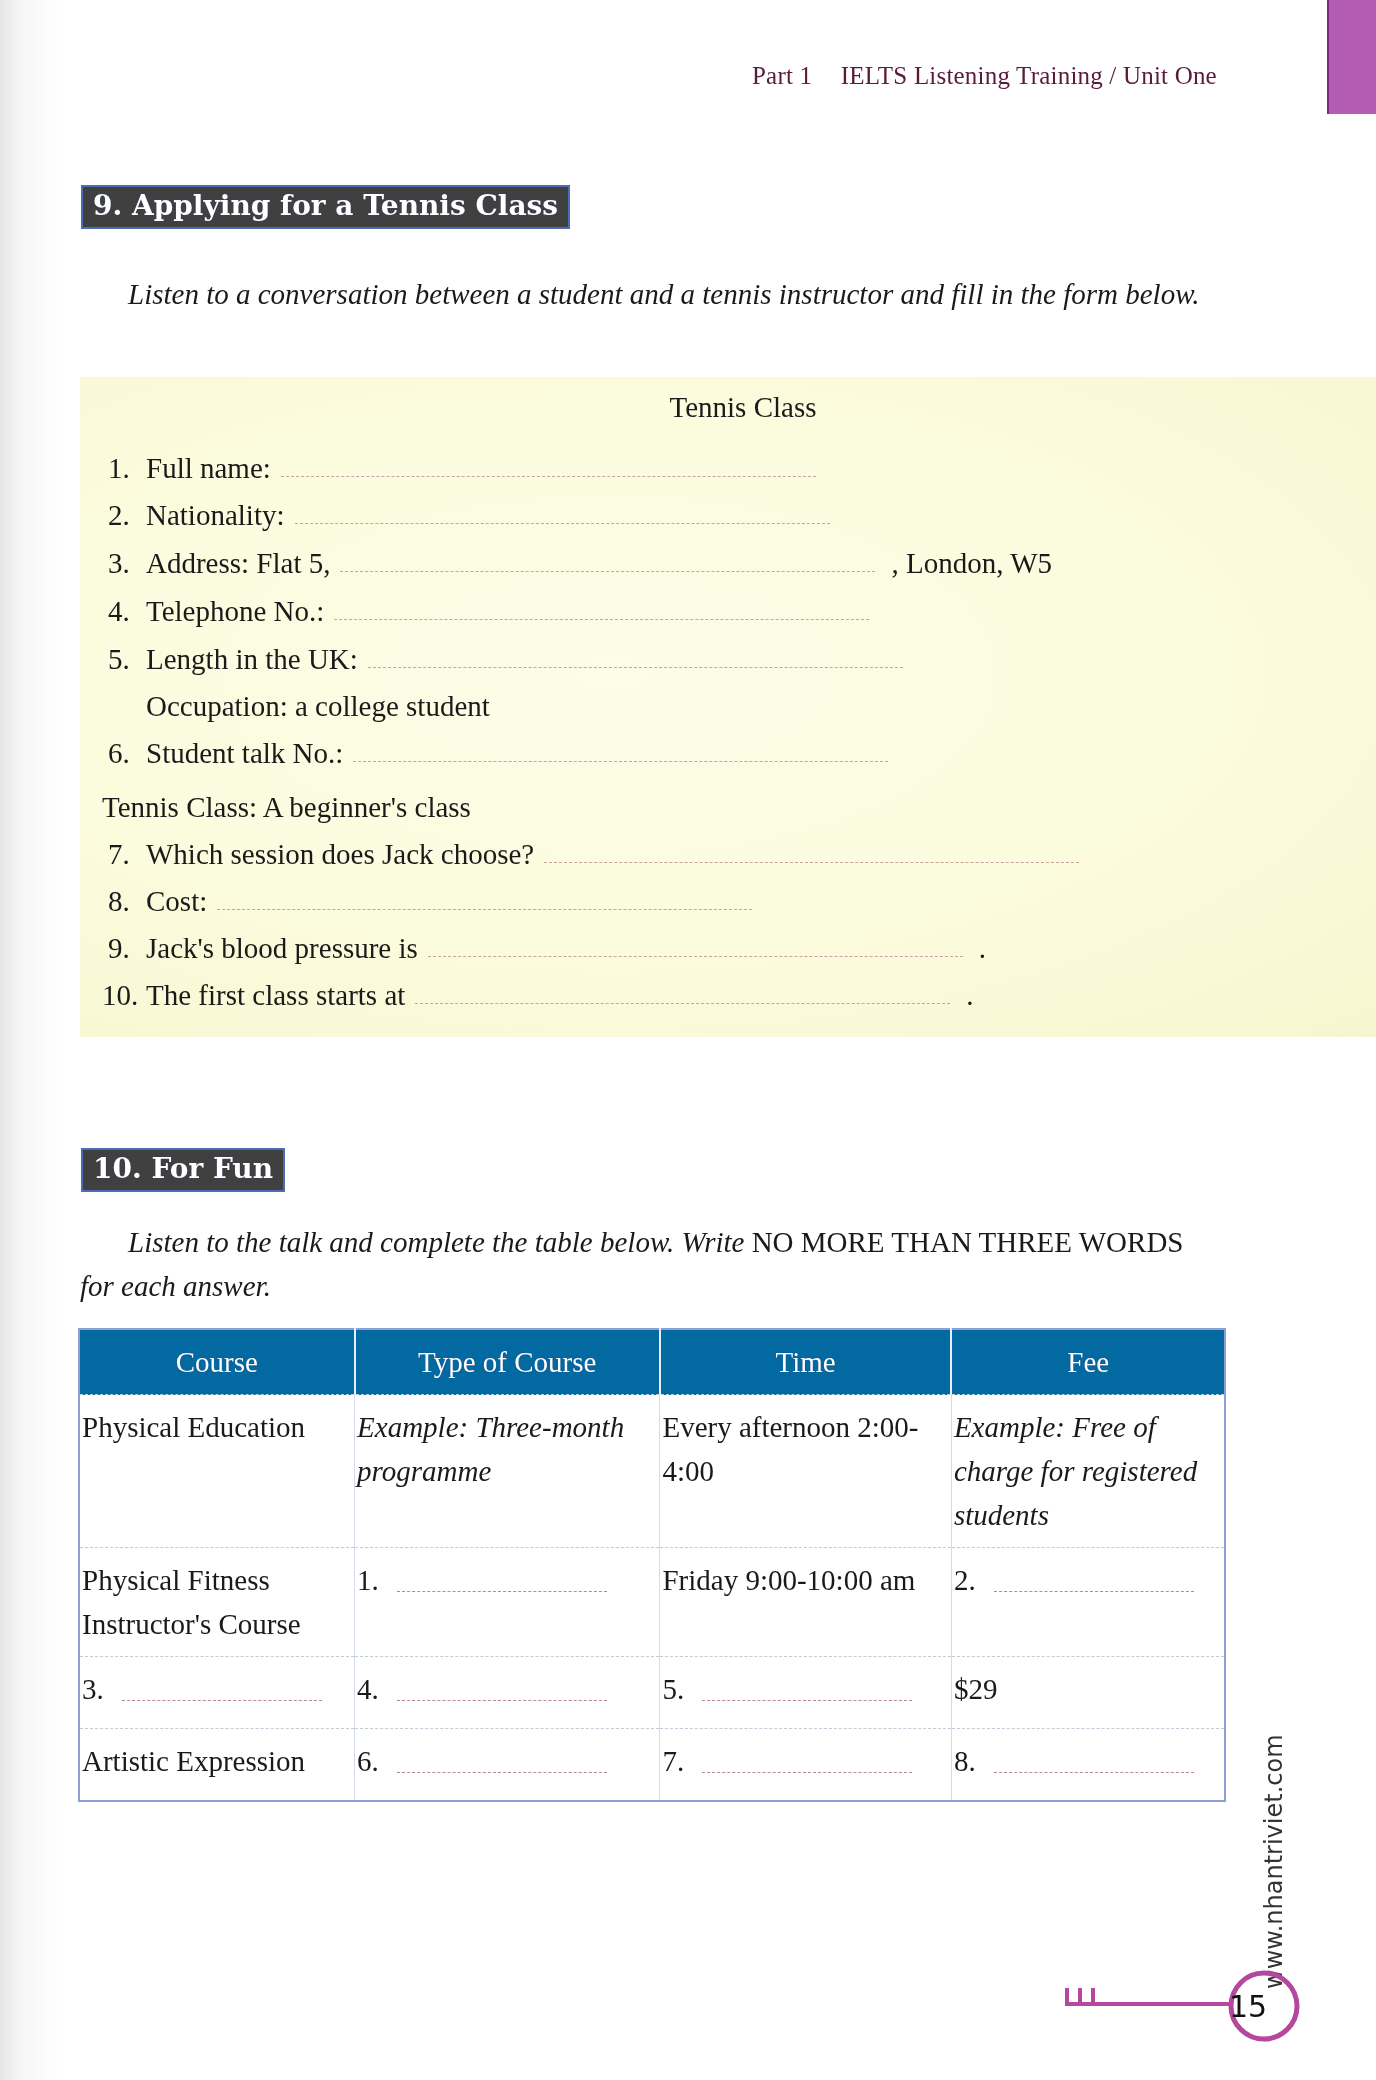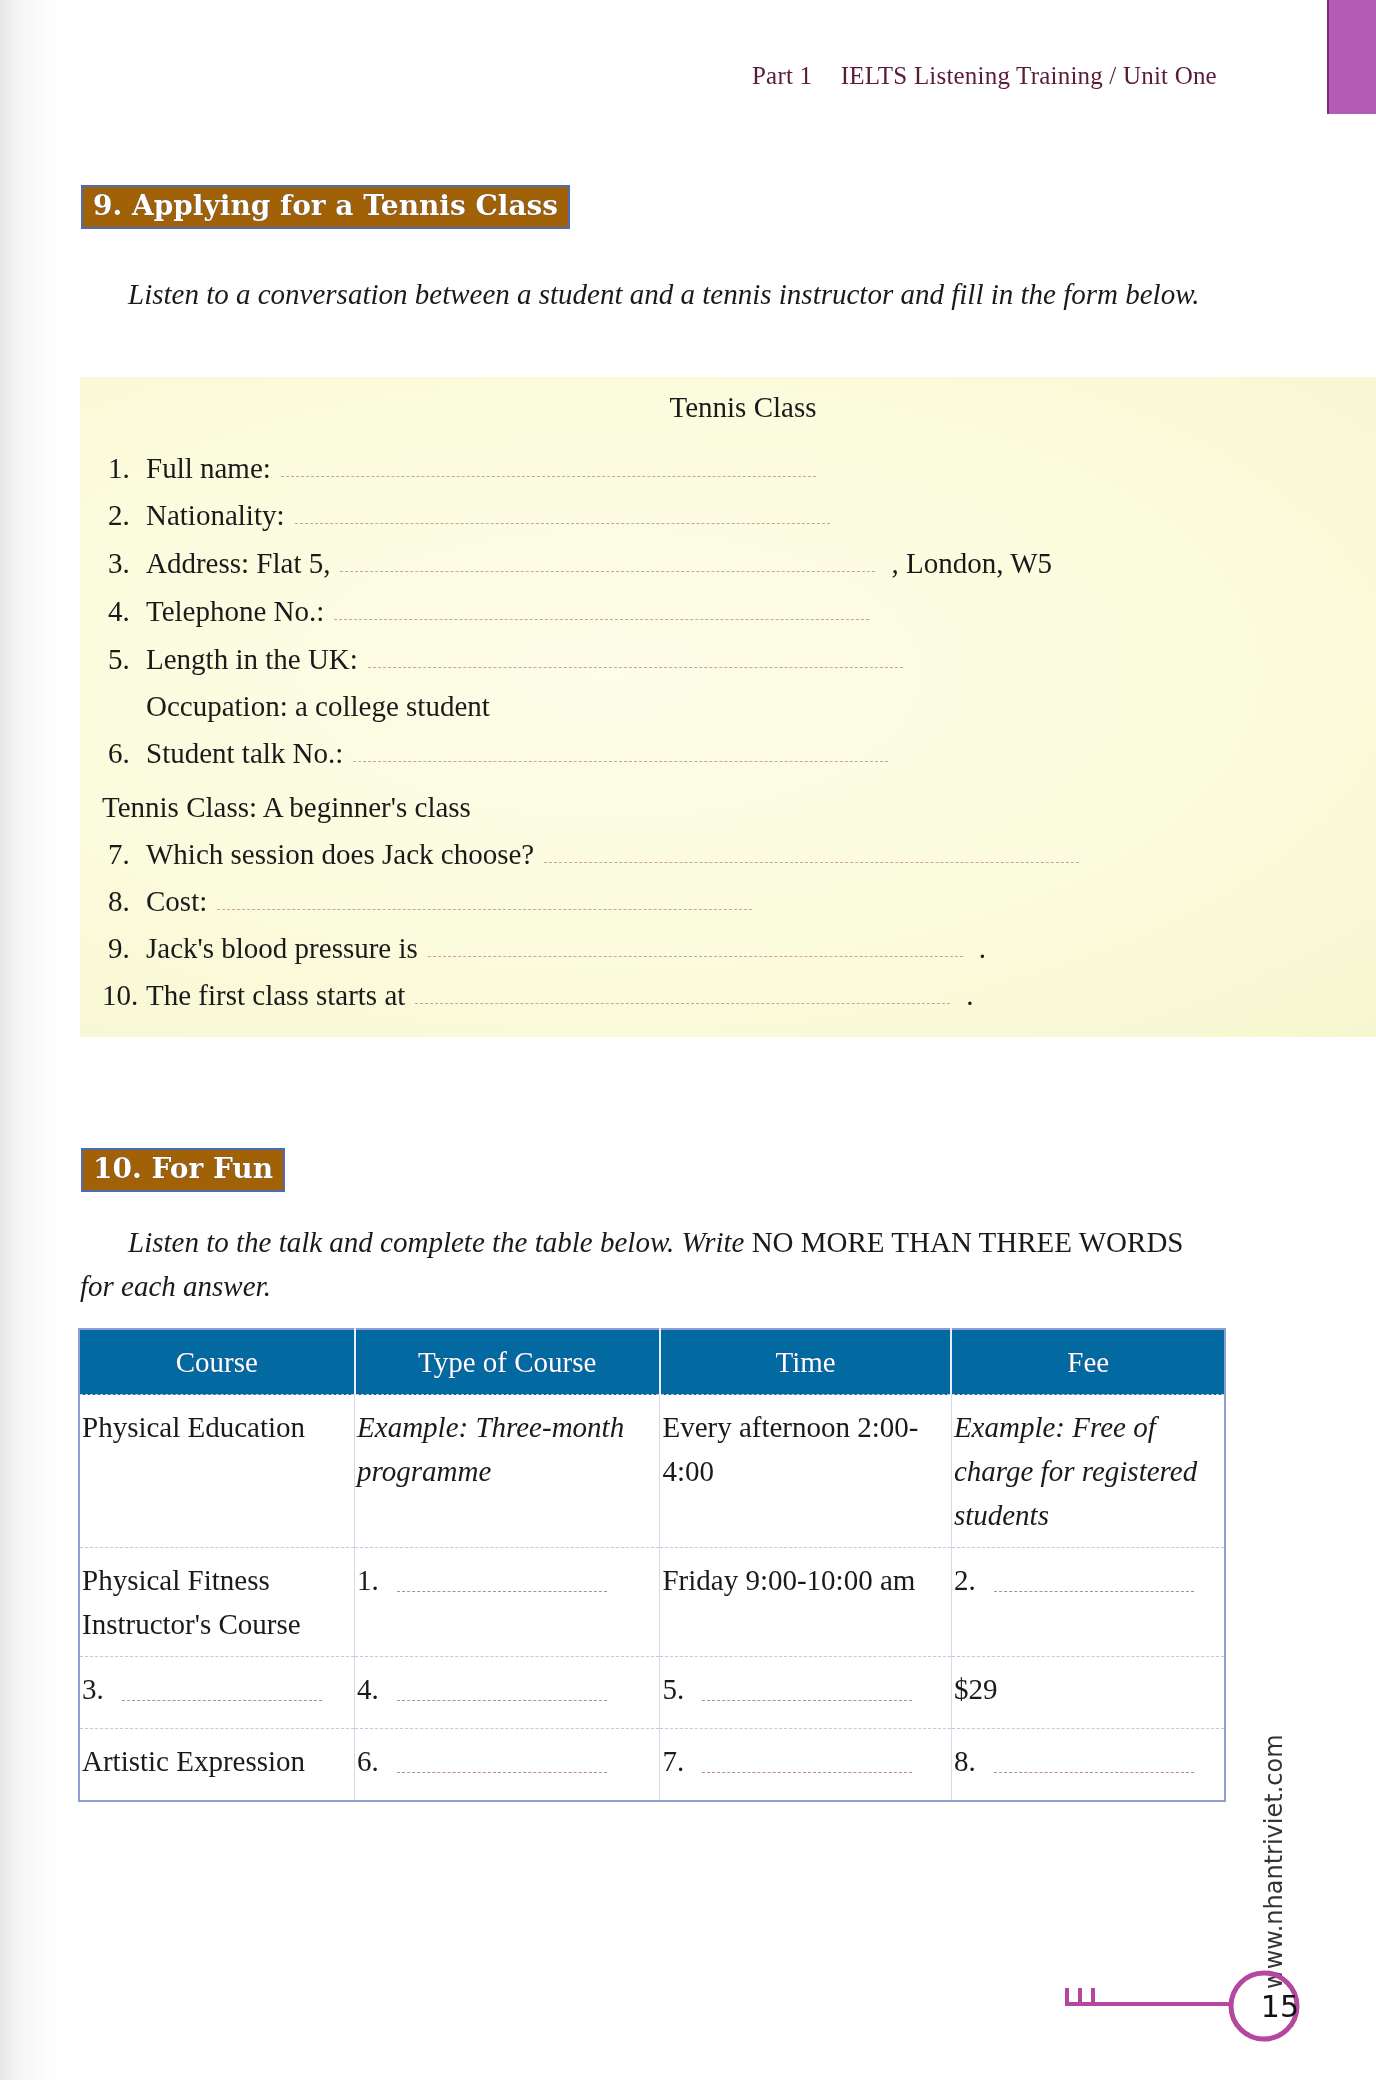--- a/index.html
+++ b/index.html
@@ -7,21 +7,21 @@
     width:1376px; height:2080px; position:relative; overflow:hidden;
     background: linear-gradient(to right, #e6e6e6 0px, #f6f6f6 20px, #ffffff 60px, #ffffff 100%);
     font-family: "Liberation Serif", "DejaVu Serif", serif;
     color:#1a1a1a;
   }
   .thumb-tab { position:absolute; left:1327px; top:0; width:49px; height:114px; background:#b45bb4; border-left:2px solid #7a2a7a; }
   .running-head { position:absolute; left:752px; top:62px; font-size:25px; color:#5a1a3a; letter-spacing:0.2px; }
   .running-head .part { margin-right:22px; }
 
   .sec-badge {
-    position:absolute; background:#a16207; color:#fff; font-family:"DejaVu Serif", serif;
+    position:absolute; background:#404040; color:#fff; font-family:"DejaVu Serif", serif;
     font-weight:bold; border:2px solid #4d6cb8; text-shadow: 0 0 1px #2b3f7a;
     padding:2px 10px 4px 10px; line-height:1.2;
   }
   #sec9 { left:81px; top:185px; font-size:28px; }
   #sec10 { left:81px; top:1148px; font-size:28px; }
 
   .instr { position:absolute; left:80px; width:1140px; font-style:italic; font-size:29px; line-height:44px; }
   .instr .indent { display:inline-block; width:48px; }
   .instr b { font-style:normal; font-weight:normal; }
   #instr9 { top:272px; }
@@ -53,21 +53,21 @@
   table.course td:first-child { border-left:none; }
   table.course td i { }
   .tblank { display:inline-block; border-bottom:1.5px dashed #b88c8c; width:210px; height:1px; margin-left:18px; vertical-align:bottom; margin-bottom:10px; }
 
   .watermark {
     position:absolute; left:1252px; top:1670px; width:40px; height:320px;
     font-family:"DejaVu Sans", sans-serif; font-size:24px; color:#333;
   }
   .watermark span { position:absolute; left:-138px; top:145px; width:320px; transform:rotate(-90deg); white-space:nowrap; }
   .page-key { position:absolute; left:1060px; top:1960px; width:250px; height:90px; }
-  .page-num { position:absolute; left:1229px; top:1972px; width:70px; height:70px; text-align:right; line-height:70px;
+  .page-num { position:absolute; left:1229px; top:1972px; width:70px; height:70px; text-align:left; line-height:70px;
     font-family:"DejaVu Sans", sans-serif; font-size:30px; color:#111; }
 </style>
 </head>
 <body>
 
 <div class="thumb-tab"></div>
 
 <div class="running-head">
   <span class="part">Part 1</span>
   <span>IELTS Listening Training / Unit One</span>

